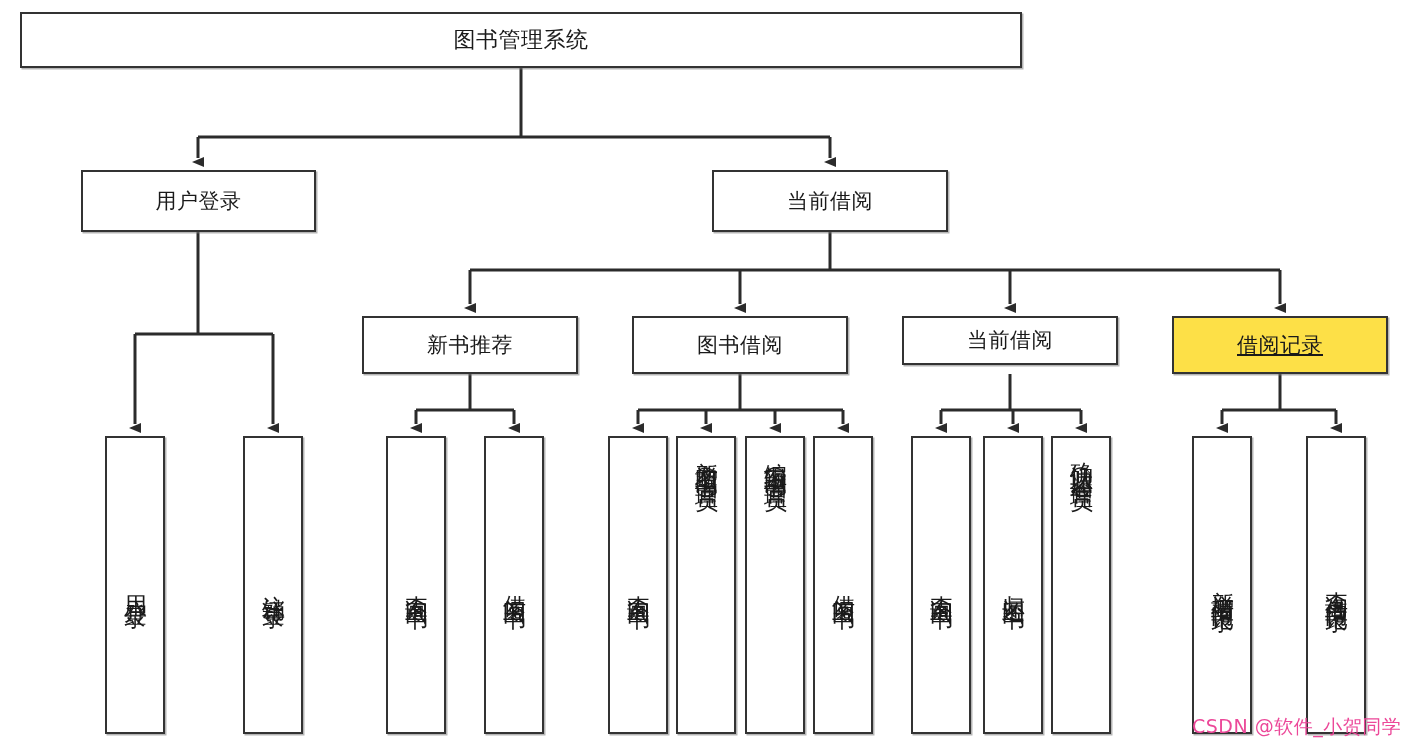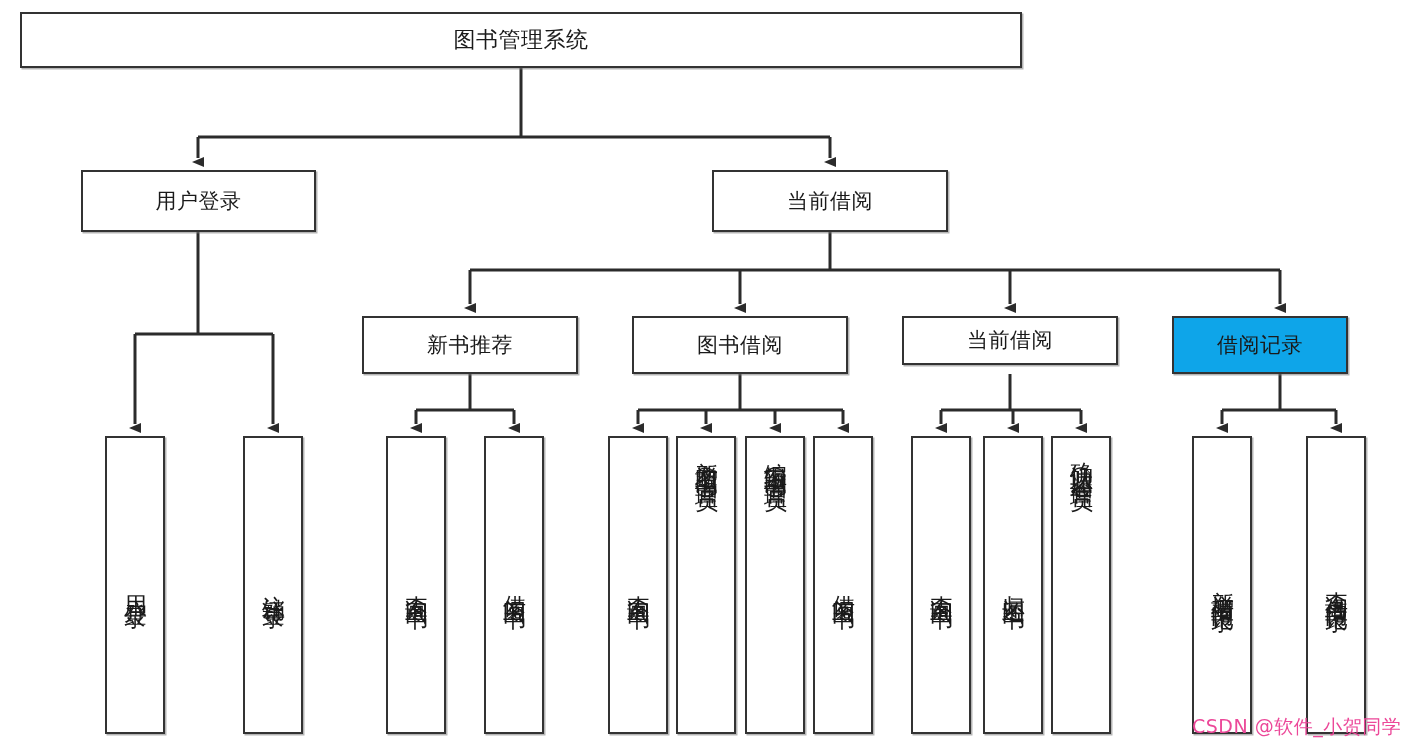--- a/index.html
+++ b/index.html
@@ -141,21 +141,21 @@
 
   <div class="node h" style="left: 362px; top: 316px; width: 216px; height: 58px; border-color: rgb(51, 51, 51); background: rgb(255, 255, 255);">
     <span class="label">新书推荐</span>
   </div>
   <div class="node h" style="left: 632px; top: 316px; width: 216px; height: 58px; border-color: rgb(51, 51, 51); background: rgb(255, 255, 255);">
     <span class="label">图书借阅</span>
   </div>
   <div class="node h" style="left: 902px; top: 316px; width: 216px; height: 49px; border-color: rgb(51, 51, 51); background: rgb(255, 255, 255);">
     <span class="label">当前借阅</span>
   </div>
-  <div class="node h" style="left: 1172px; top: 316px; width: 176px; height: 58px; border-color: rgb(51, 51, 51); background: #0ea5e9;">
+  <div class="node h" style="left: 1172px; top: 316px; width: 216px; height: 58px; border-color: rgb(51, 51, 51); background: #fde047; text-decoration: underline;">
     <span class="label">借阅记录</span>
   </div>
 
   <div class="node v centered" style="left: 105px; top: 436px; width: 60px; height: 298px; border-color: rgb(51, 51, 51); background: rgb(255, 255, 255);">
     <span class="label">用户登录</span>
   </div>
   <div class="node v centered" style="left: 243px; top: 436px; width: 60px; height: 298px; border-color: rgb(51, 51, 51); background: rgb(255, 255, 255);">
     <span class="label">注销登录</span>
   </div>
 

